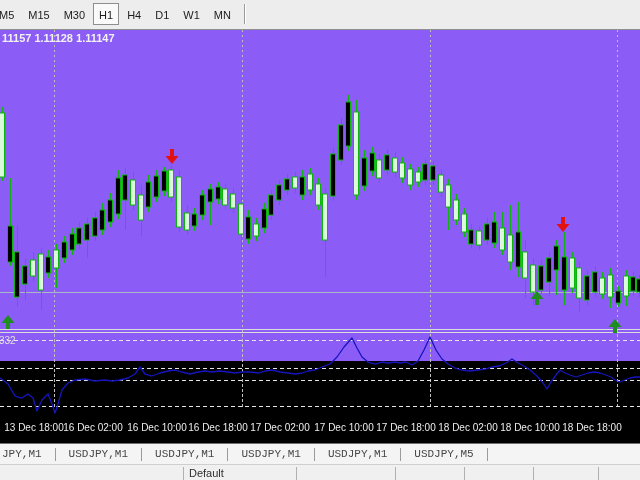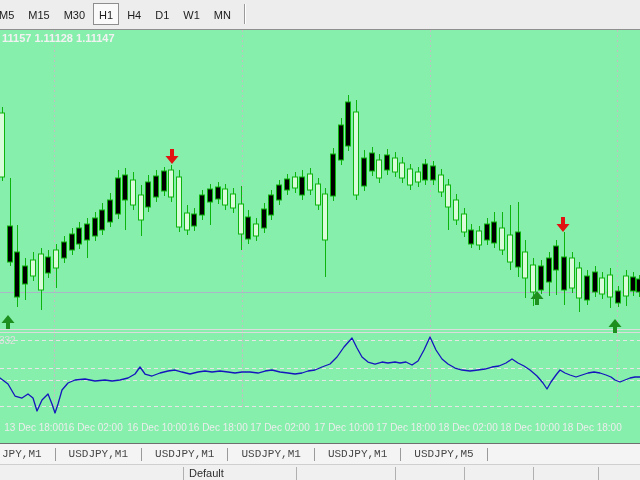--- a/index.html
+++ b/index.html
@@ -19,21 +19,21 @@
     padding:0 5px;font-size:11px;color:#1c1c1c;border:1px solid transparent;
     text-align:center;cursor:default;
   }
   .tf-btn.active{background:#fafafa;border:1px solid #8e8e8e;}
   .tb-sep{
     display:inline-block;width:2px;height:20px;margin:4px 4px 0 6px;
     border-left:1px solid #9a9a9a;border-right:1px solid #ffffff;
     vertical-align:top;
   }
   
-  .chart-area{position:absolute;left:0;top:30px;width:640px;height:413px;background:#86efac;}
+  .chart-area{position:absolute;left:0;top:30px;width:640px;height:331px;background:#8b5cf6;}
   .chart-area svg{display:block;}
   
   .tabbar{
     position:absolute;left:0;top:443px;width:640px;height:21px;
     background:#f4f4f4;border-top:1px solid #6f6f6f;
     display:flex;align-items:center;overflow:hidden;font-family:Liberation Mono, monospace;
   }
   .tab{font-size:11px;color:#474747;padding:0 13px;white-space:nowrap;cursor:default;}
   .tab.first{padding-left:2px;}
   .tab-divider{width:1px;height:13px;background:#9a9a9a;flex:0 0 1px;}

